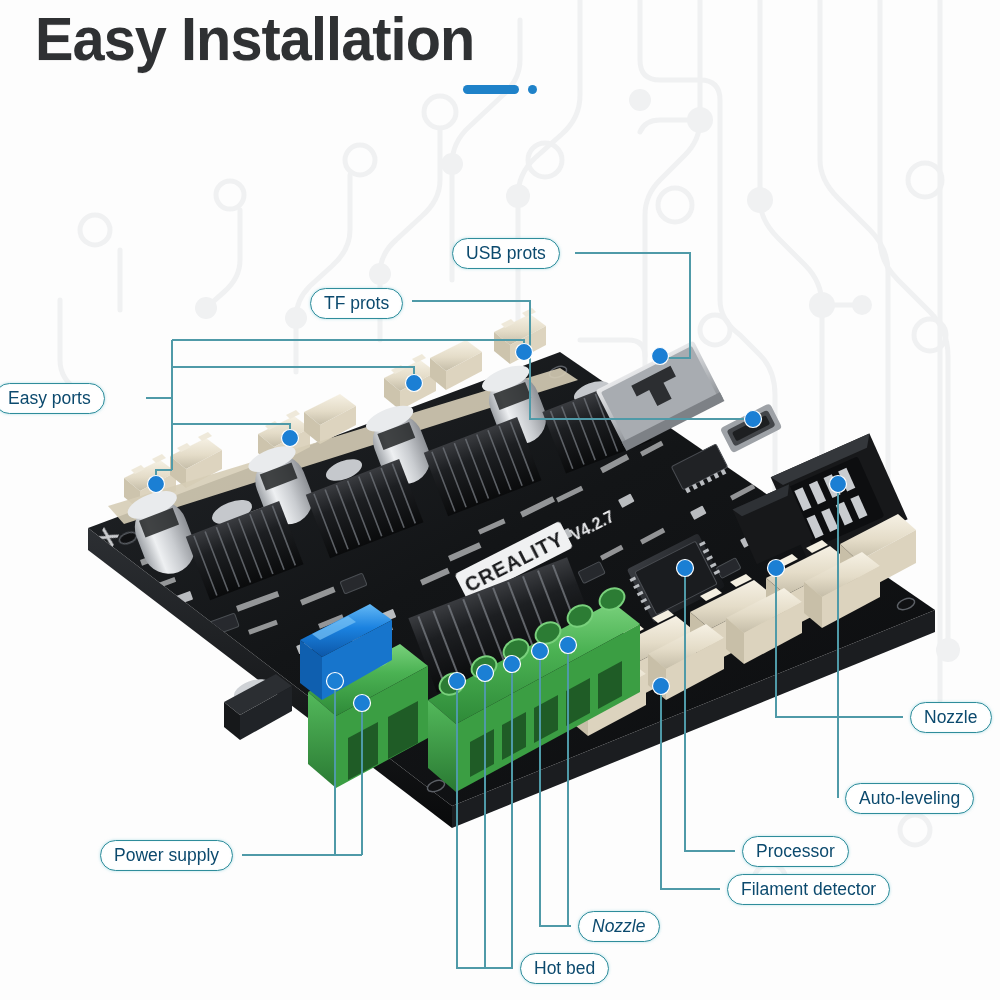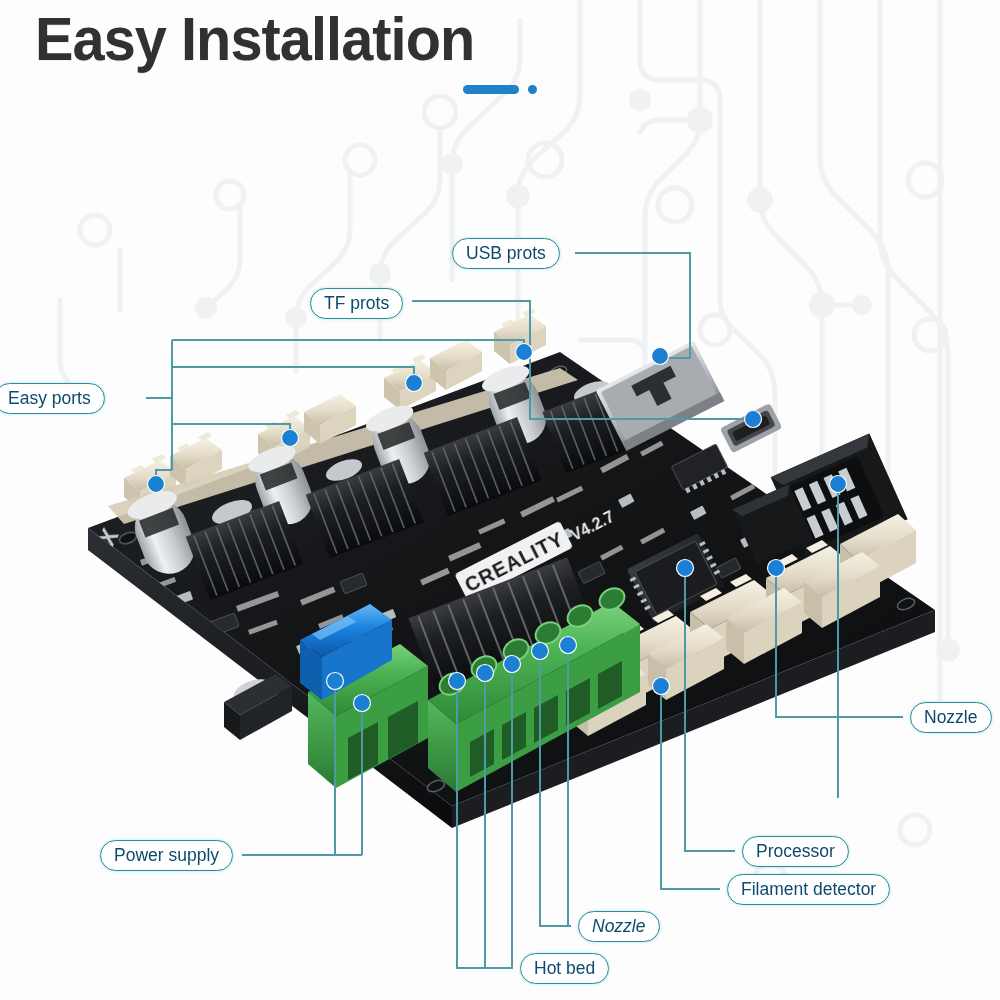--- a/index.html
+++ b/index.html
@@ -635,20 +635,23 @@
   </div>
   <div class="callout" style="left:310px; top:288px;justify-content:flex-end;">
     <span>TF prots</span>
   </div>
   <div class="callout" style="left:-6px; top:383px;">
     <span>Easy ports</span>
   </div>
   <div class="callout" style="left:910px; top:702px;">
     <span>Nozzle</span>
   </div>
+  <div class="callout" style="left:845px; top:783px;">
+    <span>Auto-leveling</span>
+  </div>
   <div class="callout" style="left:742px; top:836px;justify-content:center;">
     <span>Processor</span>
   </div>
   <div class="callout" style="left:727px; top:874px;">
     <span>Filament detector</span>
   </div>
   <div class="callout" style="left:100px; top:840px;text-align:right;">
     <span>Power supply</span>
   </div>
   <div class="callout" style="left:578px; top:911px;font-style:italic;">

